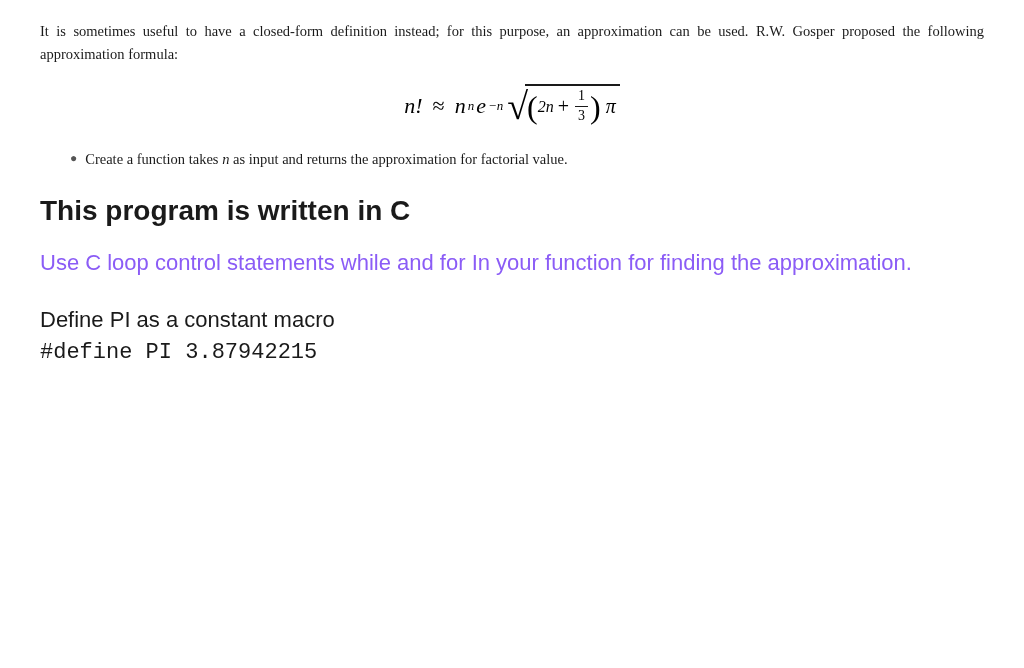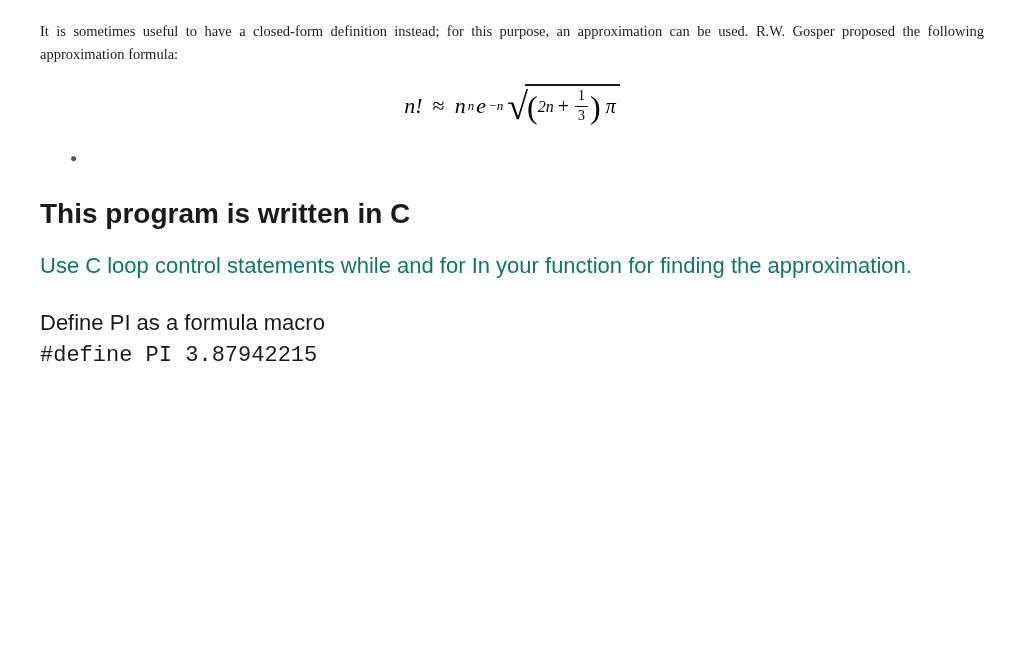--- a/index.html
+++ b/index.html
@@ -150,27 +150,27 @@
     .bullet-text {
       font-size: 14.5px;
       line-height: 1.5;
     }
 
     .section-heading {
       font-size: 28px;
       font-weight: bold;
       font-family: Arial, Helvetica, sans-serif;
       color: #1a1a1a;
-      margin: 32px 0 20px 0;
+      margin: 24px 0 20px 0;
     }
 
     .body-text {
       font-size: 22px;
       font-family: Arial, Helvetica, sans-serif;
-      color: #0f766e;
+      color: #8b5cf6;
       line-height: 1.45;
       margin-bottom: 24px;
     }
 
     .define-text {
       font-size: 22px;
       font-family: Arial, Helvetica, sans-serif;
       color: #1a1a1a;
       line-height: 1.5;
     }
@@ -215,22 +215,25 @@
           </span>
           <span class="pi-symbol">π</span>
         </span>
       </span>
     </span>
   </div>
 </div>
 
 <div class="bullet-item">
   <span class="bullet-dot">●</span>
+  <span class="bullet-text">
+    Create a function takes <span class="n-italic">n</span> as input and returns the approximation for factorial value.
+  </span>
 </div>
 
 <h2 class="section-heading">This program is written in C</h2>
 
 <p class="body-text">Use C loop control statements while and for In your function for finding the approximation.</p>
 
 <div class="define-text">
-  <p>Define PI as a formula macro</p>
+  <p>Define PI as a constant macro</p>
   <p class="code-text">#define PI 3.87942215</p>
 </div>
 
 </body></html>

